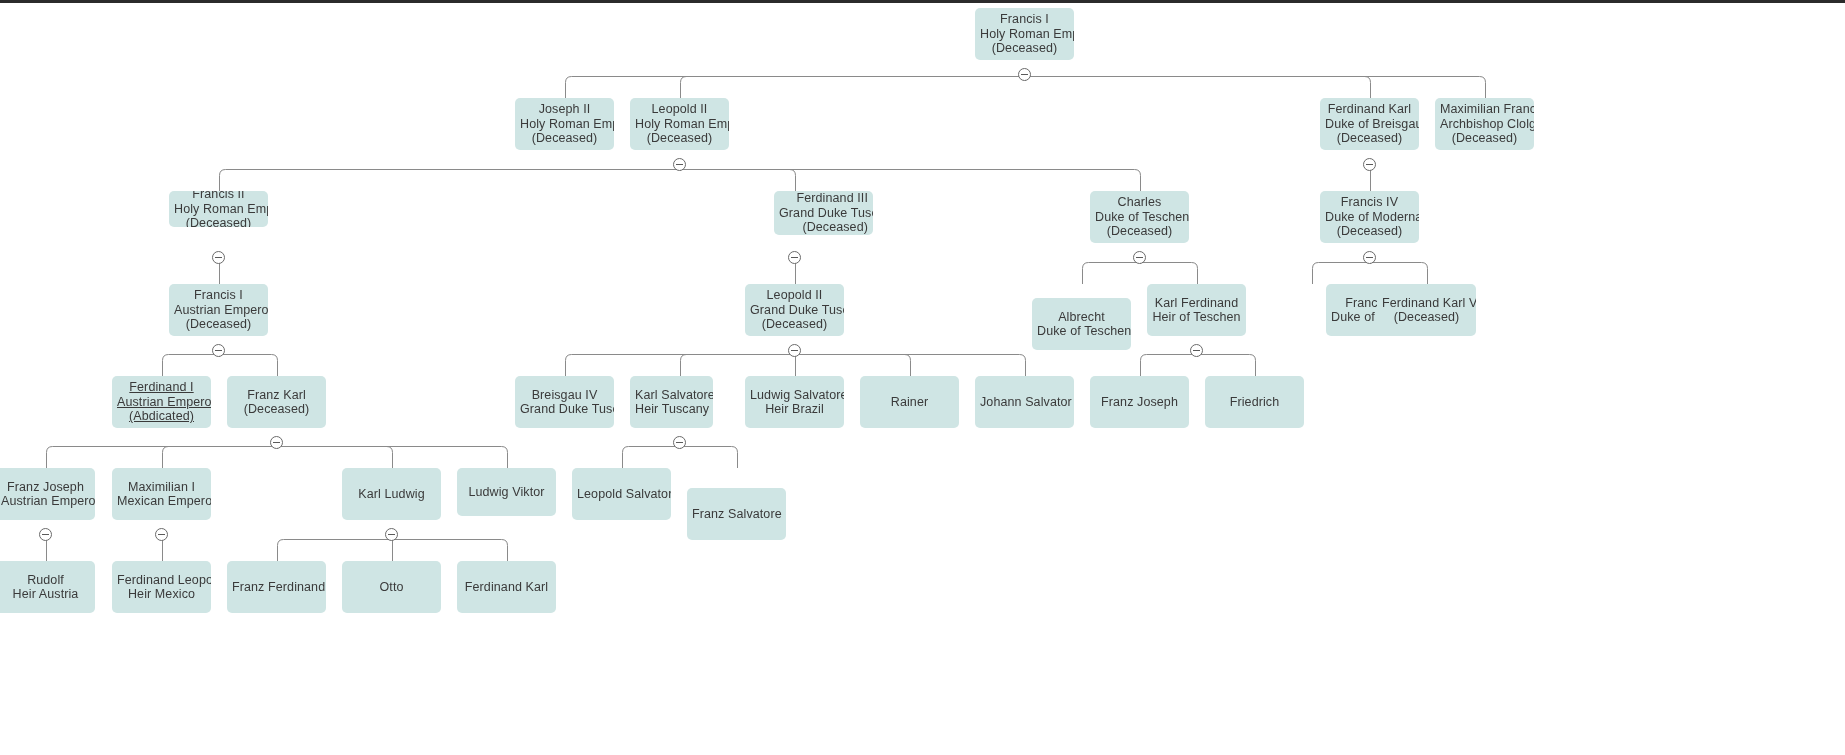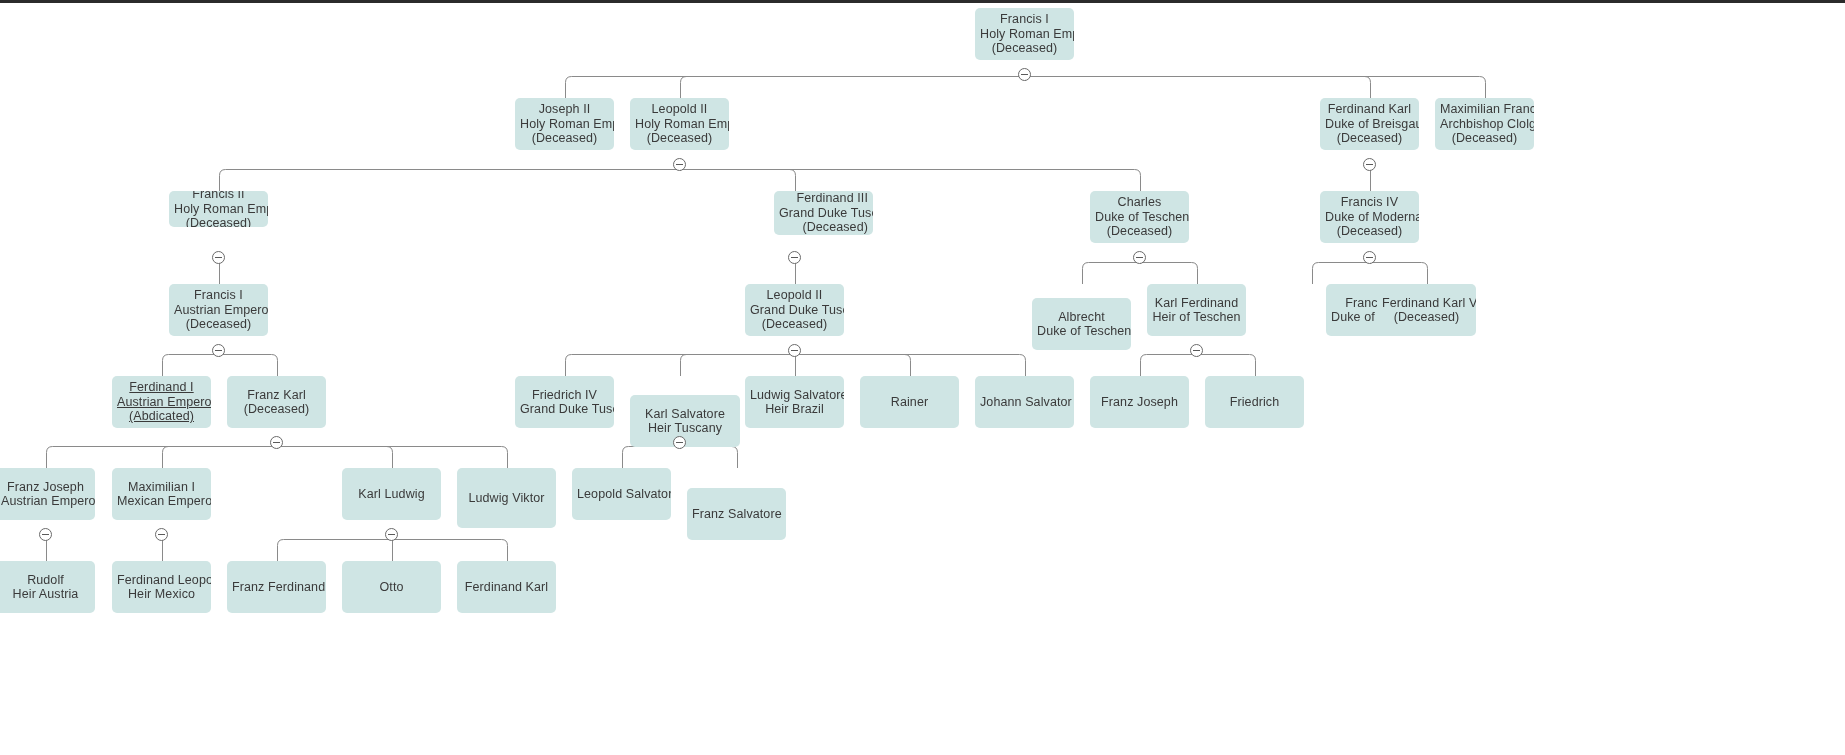--- a/index.html
+++ b/index.html
@@ -255,25 +255,25 @@
       </div>
       <div class="node" style="left: 227px; top: 376px; width: 99px; height: 52px;">
         <div class="lines">
           <span class="l">Franz Karl</span>
           <span class="l">(Deceased)</span>
         </div>
       </div>
       <div class="toggle" style="left: 270px; top: 436px;"></div>
       <div class="node" style="left: 515px; top: 376px; width: 99px; height: 52px;">
         <div class="lines">
-          <span class="l">Friedrich IV</span>
+          <span class="l">Breisgau IV</span>
           <span class="l">Grand Duke Tuscany</span>
         </div>
       </div>
-      <div class="node" style="left: 630px; top: 376px; width: 110px; height: 52px; margin-top: 19px;">
+      <div class="node" style="left: 630px; top: 376px; width: 83px; height: 52px;">
         <div class="lines">
           <span class="l">Karl Salvatore</span>
           <span class="l">Heir Tuscany</span>
         </div>
       </div>
       <div class="toggle" style="left: 673px; top: 436px;"></div>
       <div class="node" style="left: 745px; top: 376px; width: 99px; height: 52px;">
         <div class="lines">
           <span class="l">Ludwig Salvatore</span>
           <span class="l">Heir Brazil</span>
@@ -312,21 +312,21 @@
           <span class="l">Mexican Emperor</span>
         </div>
       </div>
       <div class="toggle" style="left: 155px; top: 528px;"></div>
       <div class="node" style="left: 342px; top: 468px; width: 99px; height: 52px;">
         <div class="lines">
           <span class="l">Karl Ludwig</span>
         </div>
       </div>
       <div class="toggle" style="left: 385px; top: 528px;"></div>
-      <div class="node" style="left: 457px; top: 468px; width: 99px; height: 60px;">
+      <div class="node" style="left: 457px; top: 468px; width: 99px; height: 48px;">
         <div class="lines">
           <span class="l">Ludwig Viktor</span>
         </div>
       </div>
       <div class="node" style="left: 572px; top: 468px; width: 99px; height: 52px;">
         <div class="lines">
           <span class="l">Leopold Salvatore</span>
         </div>
       </div>
       <div class="node" style="left: 687px; top: 488px; width: 99px; height: 52px;">

